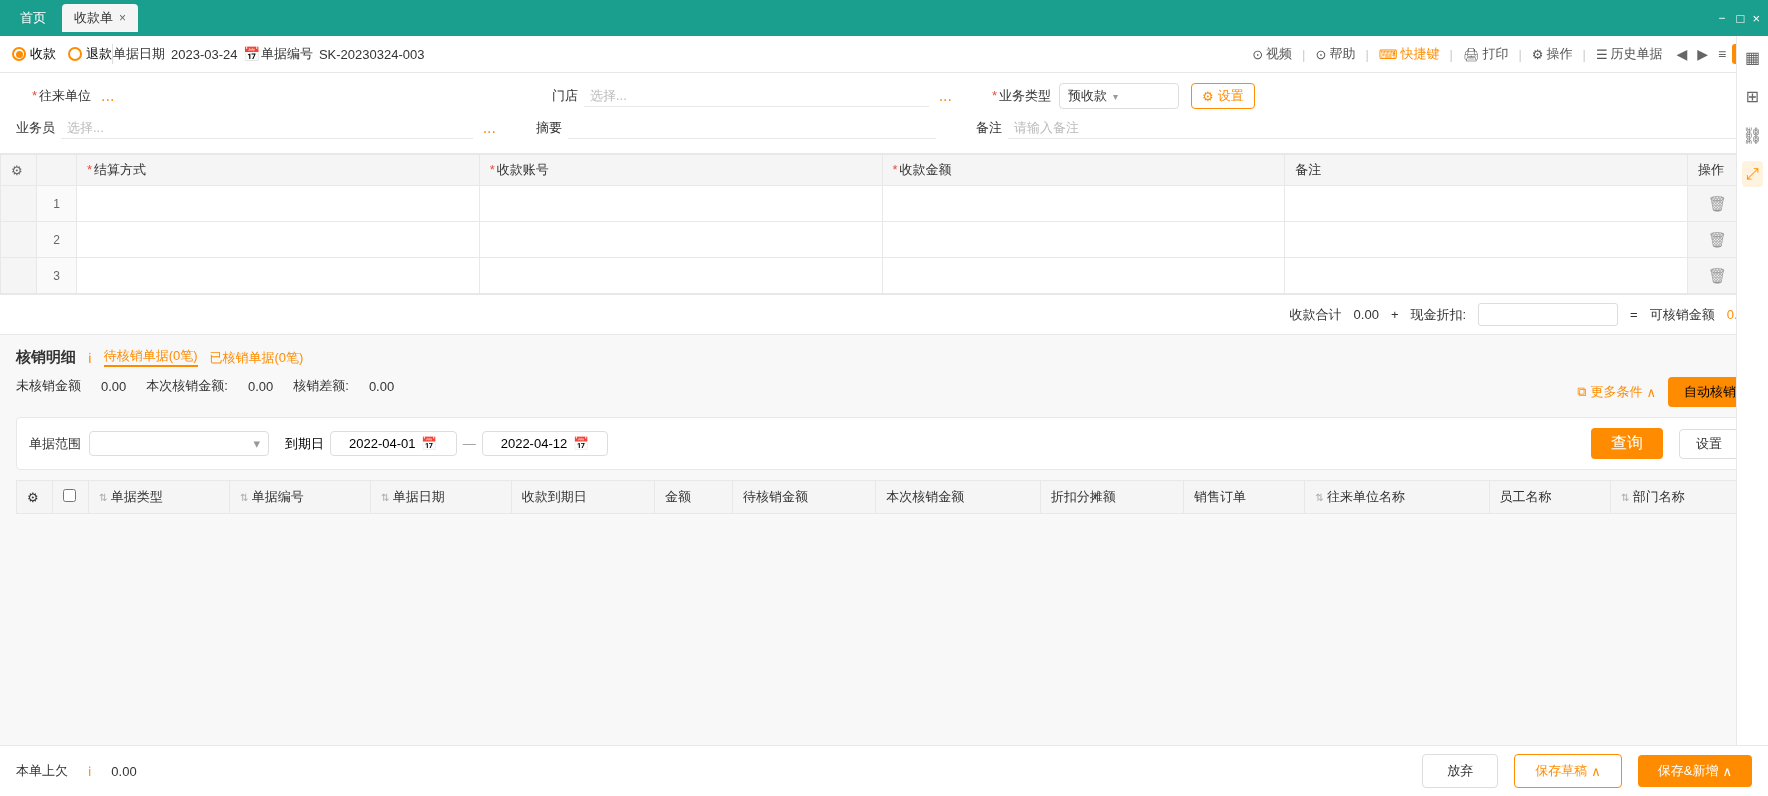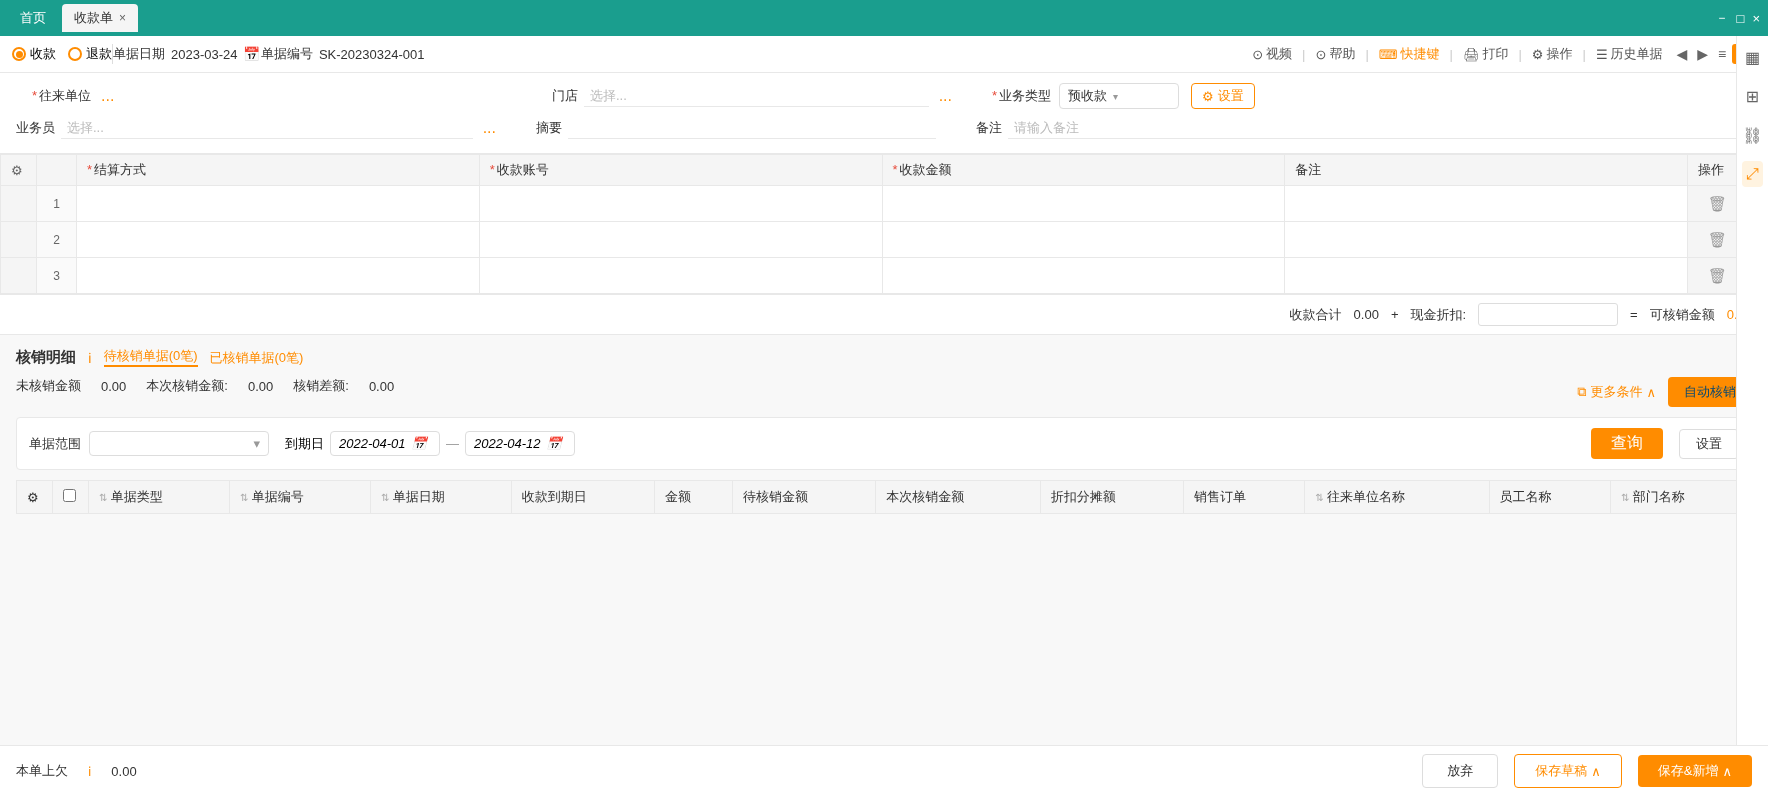--- a/index.html
+++ b/index.html
@@ -341,21 +341,21 @@
     .more-filter-btn {
       display: flex;
       align-items: center;
       gap: 4px;
       color: #ff8c00;
       cursor: pointer;
       font-size: 13px;
     }
     .auto-offset-btn {
       background: #ff8c00;
-      color: #0c4a6e;
+      color: #000000;
       border: none;
       border-radius: 4px;
       padding: 6px 16px;
       cursor: pointer;
       font-size: 13px;
     }
 
     .filter-row {
       display: flex;
       align-items: center;
@@ -389,29 +389,28 @@
     .filter-select .chevron { color: #999; }
     .filter-date {
       display: flex;
       align-items: center;
       gap: 6px;
       font-size: 13px;
     }
     .date-input {
       border: 1px solid #ddd;
       border-radius: 4px;
-      padding: 4px 8px;
+      padding: 4px 18px;
       font-size: 13px;
       display: flex;
       align-items: center;
       gap: 6px;
       background: white;
       cursor: pointer;
       min-width: 110px;
-      font-style: italic;
     }
     .date-icon { color: #ff8c00; font-size: 13px; }
     .date-dash { color: #999; }
     .filter-spacer { flex: 1; }
     .query-btn {
       background: #ff8c00;
       color: white;
       border: none;
       border-radius: 4px;
       padding: 5px 20px;
@@ -566,21 +565,21 @@
       </div>
     </div>
     <div class="toolbar-divider"></div>
     <div class="toolbar-field">
       <label>单据日期</label>
       <span class="value">2023-03-24</span>
       <span class="calendar-icon">📅</span>
     </div>
     <div class="toolbar-field">
       <label>单据编号</label>
-      <span class="value">SK-20230324-001</span>
+      <span class="value">SK-20230324-003</span>
     </div>
     <div class="toolbar-spacer"></div>
     <div class="toolbar-actions">
       <div class="action-item">
         <span class="icon">⊙</span>
         <span>视频</span>
       </div>
       <span class="action-sep">|</span>
       <div class="action-item">
         <span class="icon">⊙</span>

